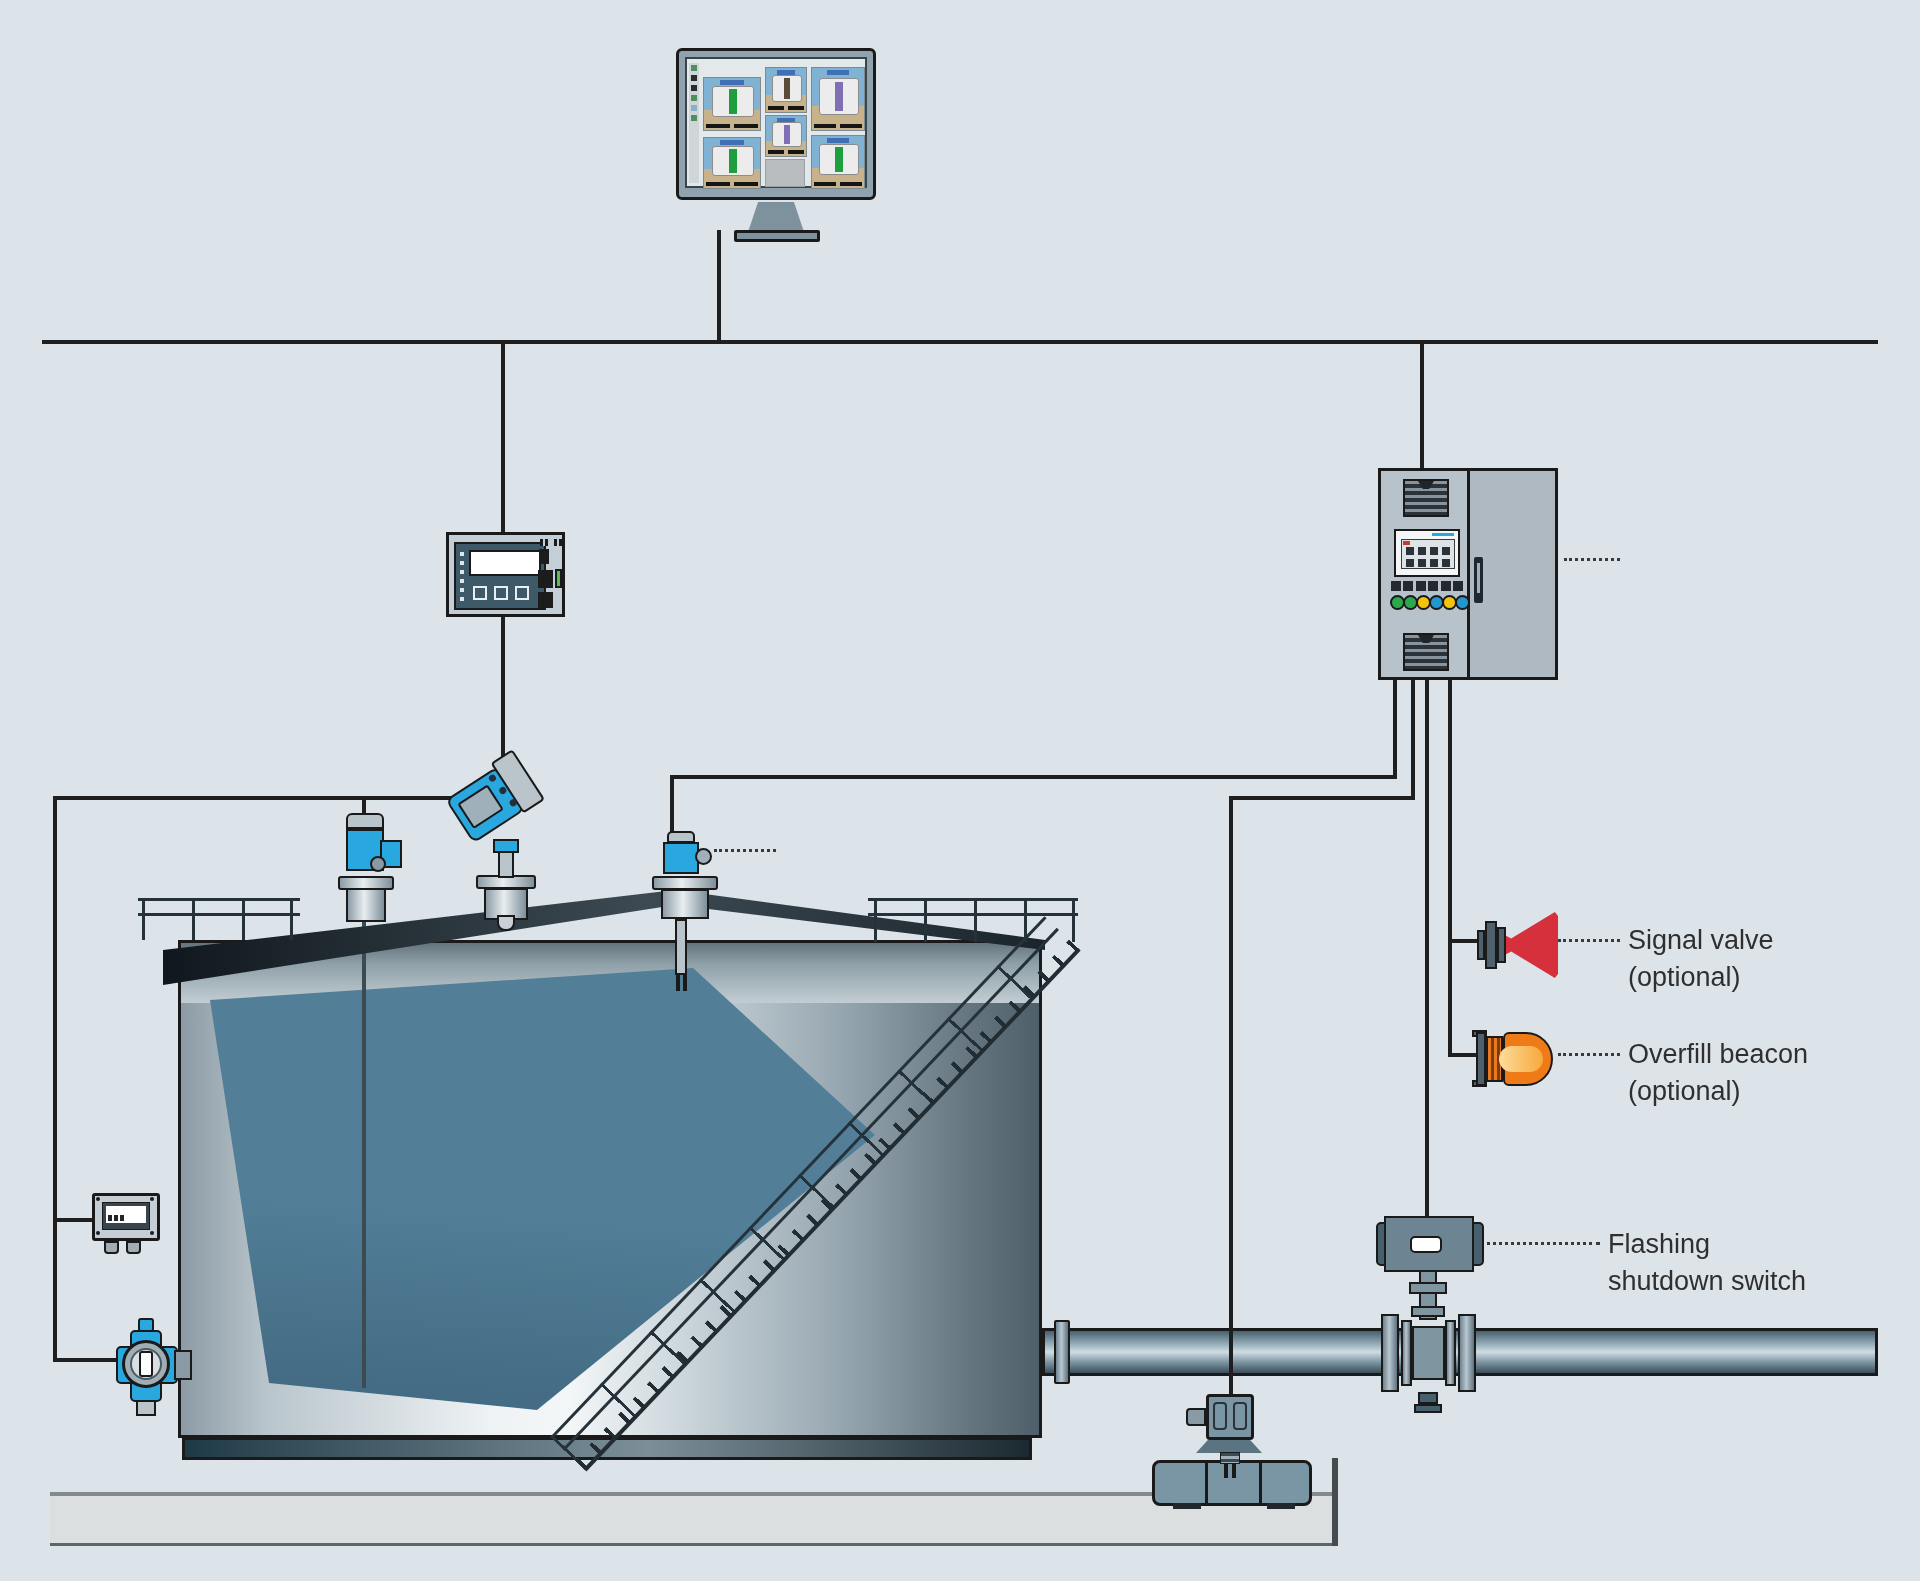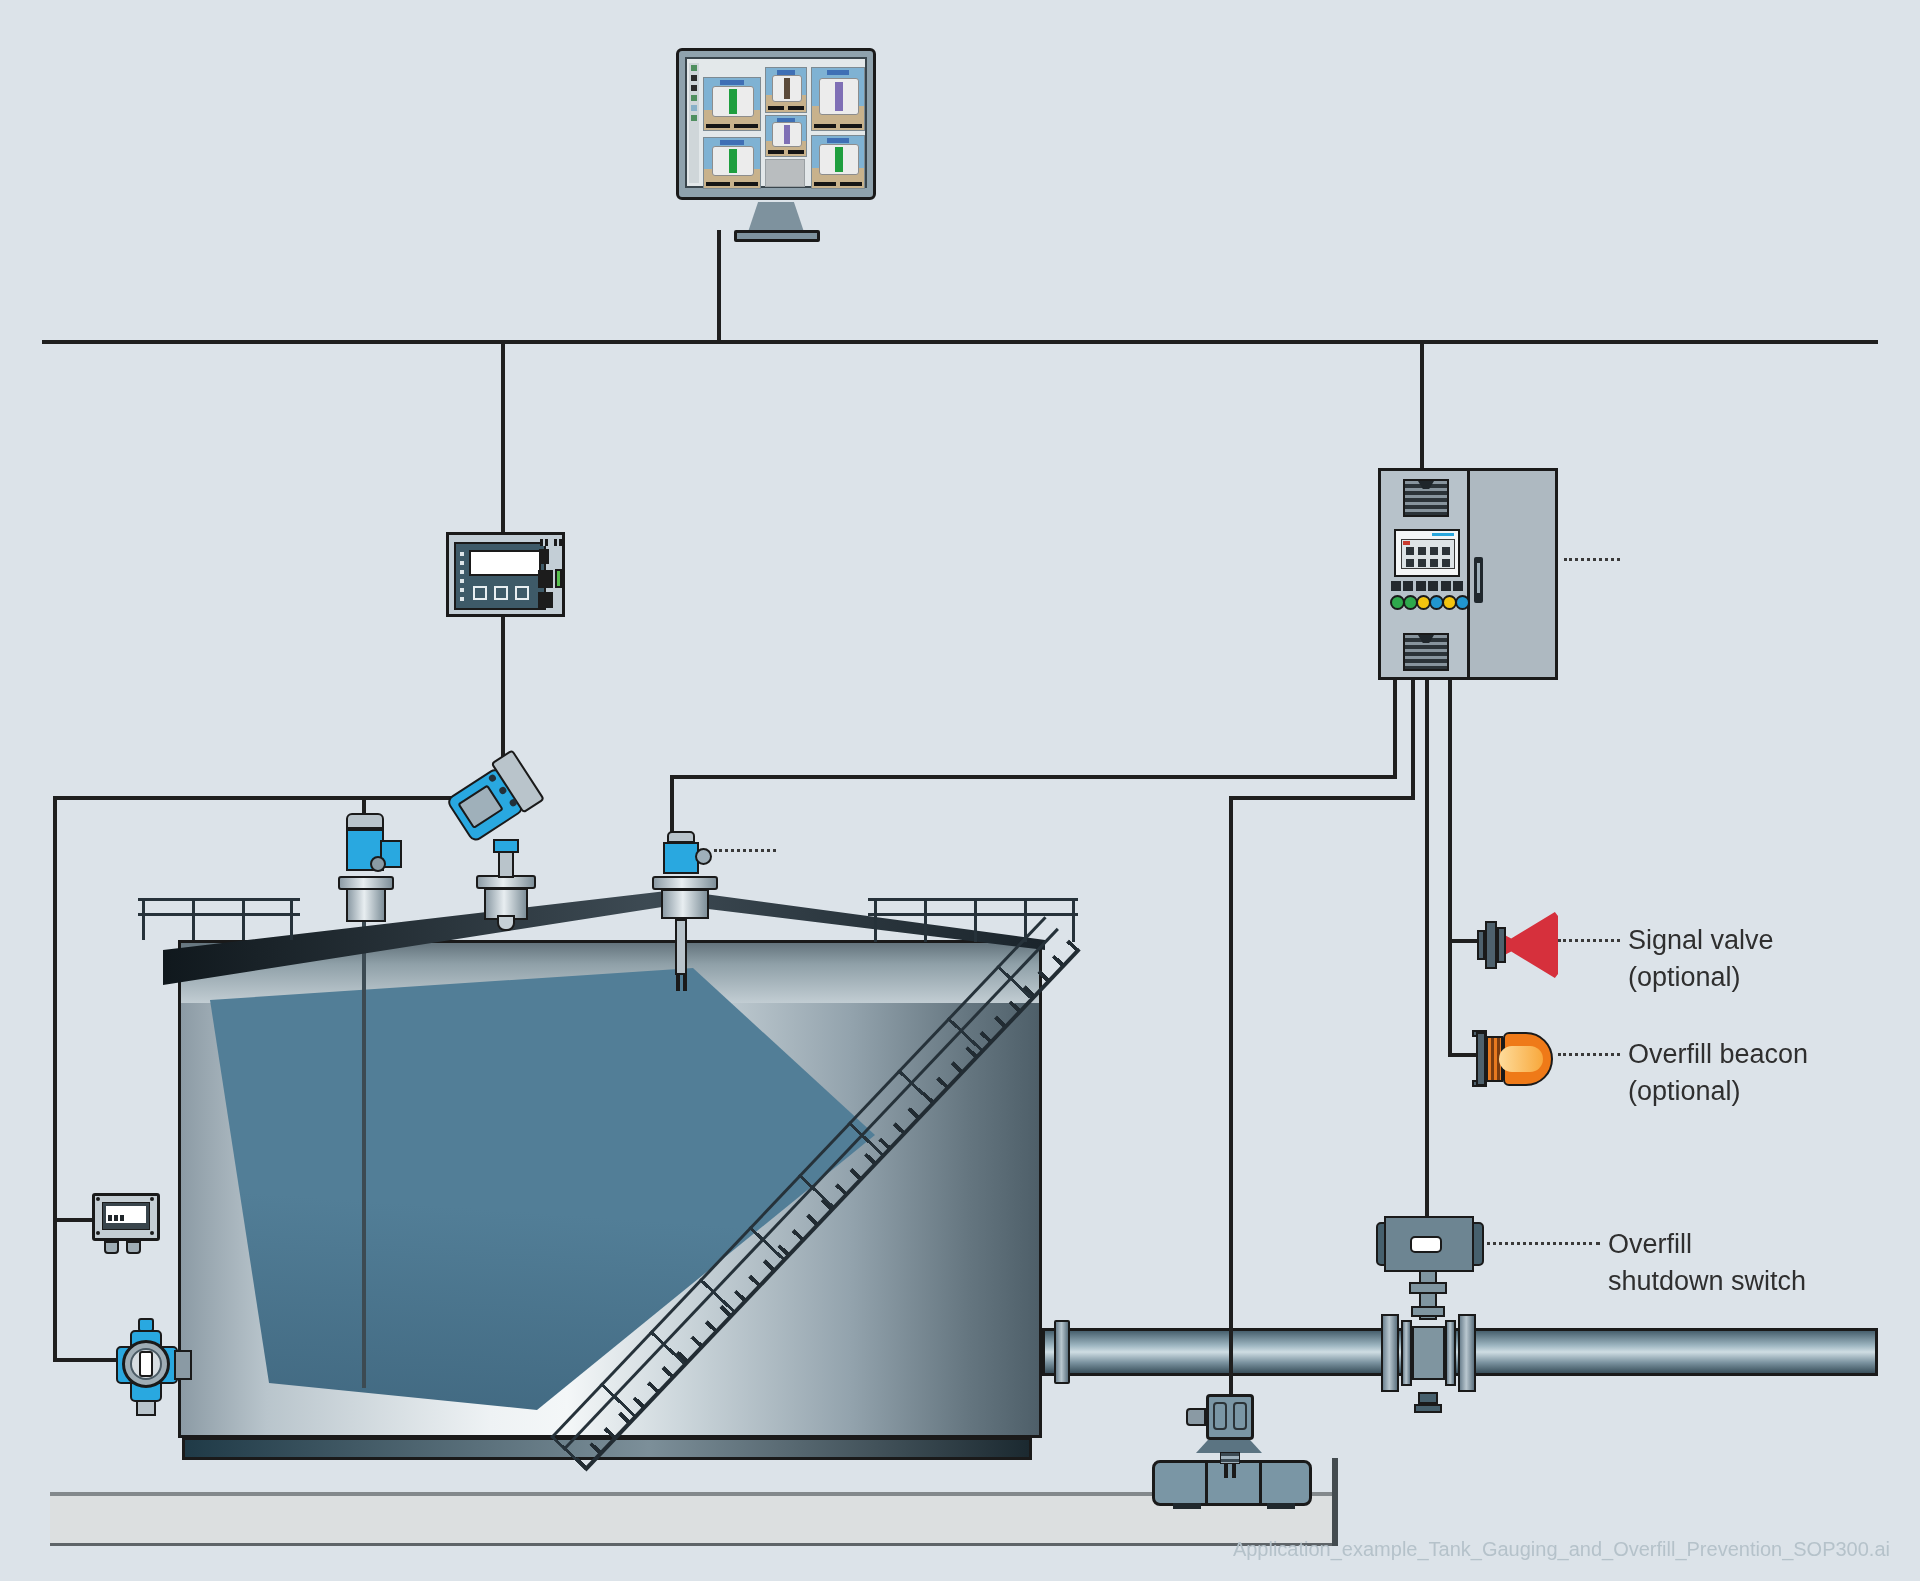--- a/index.html
+++ b/index.html
@@ -326,19 +326,18 @@
 
   <div class="a lbl" style="left:1628px;top:922px;">
     <div>Signal valve</div>
     <div>(optional)</div>
   </div>
   <div class="a lbl" style="left:1628px;top:1036px;">
     <div>Overfill beacon</div>
     <div>(optional)</div>
   </div>
   <div class="a lbl" style="left:1608px;top:1226px;">
-    <div>Overfill</div>
+    <div>Flashing</div>
     <div>shutdown switch</div>
   </div>
 
-  <div class="a" style="left:1180px;top:1538px;width:710px;text-align:right;font-size:20px;color:#b5c2ca;">Application_example_Tank_Gauging_and_Overfill_Prevention_SOP300.ai</div>
 
 </div>
 
 </body></html>

